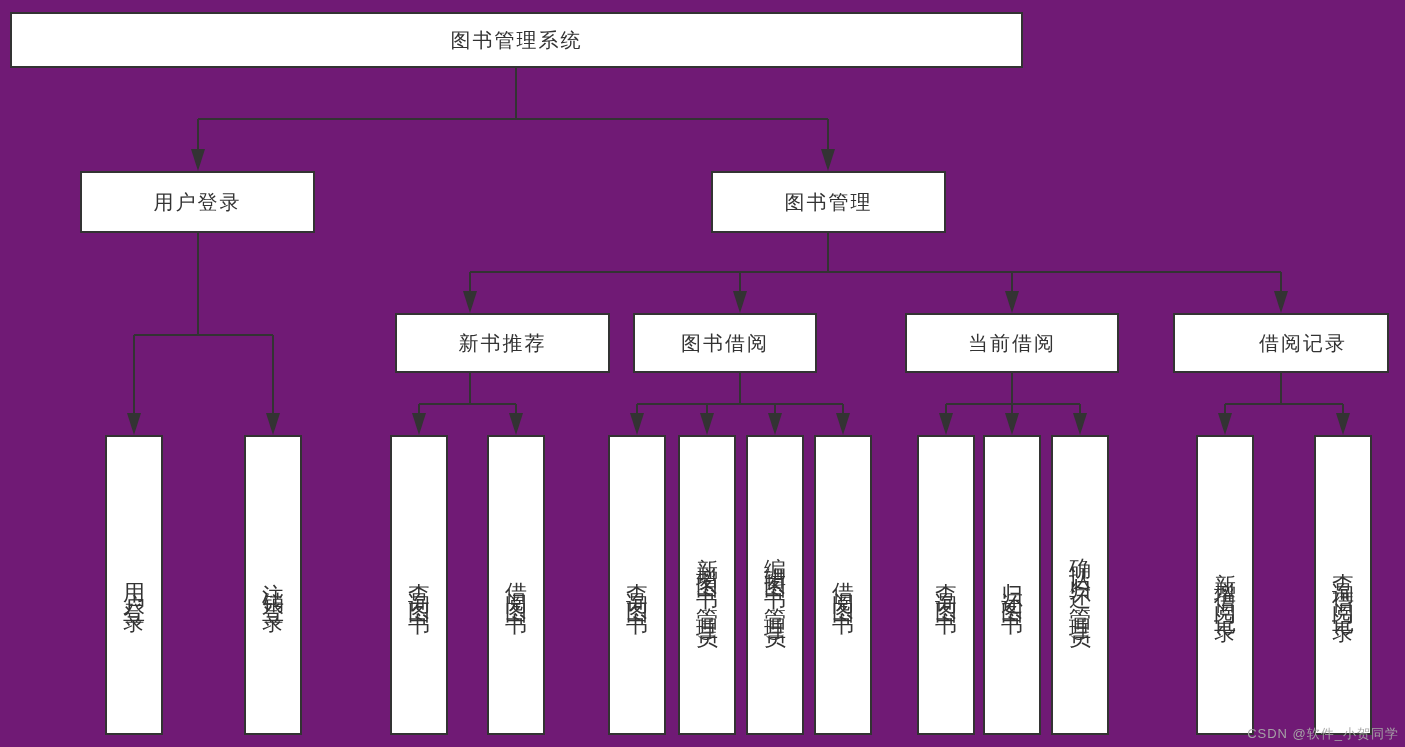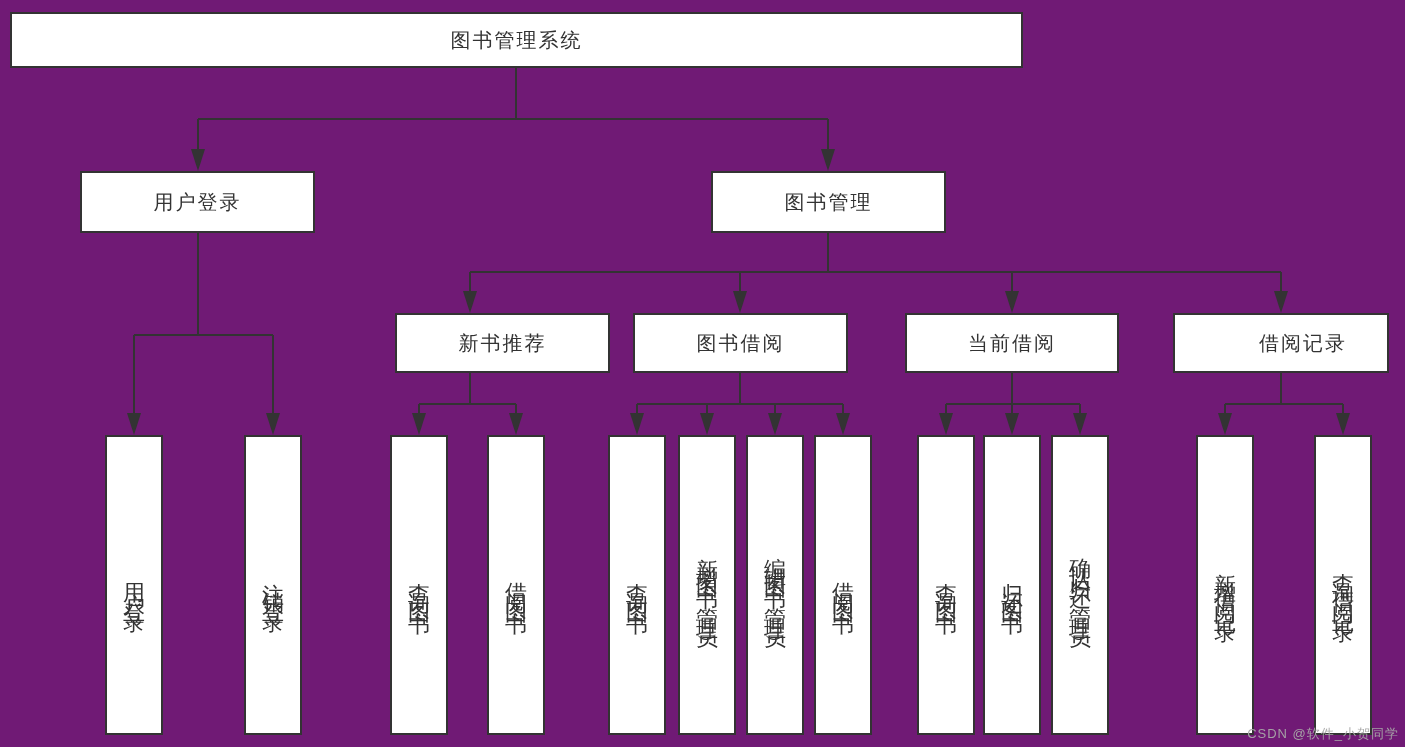--- a/index.html
+++ b/index.html
@@ -12,21 +12,21 @@
     border:2px solid #333333; background:#ffffff; color:#333333;
     display:flex; align-items:center; justify-content:center;
   }
   .hbox { font-size:20px; letter-spacing:2px; }
   .root { left:10px;  top:12px;  width:1013px; height:56px; }
   .l2   { top:171px;  width:235px; height:62px; }
   .l2.a { left:80px; }
   .l2.b { left:711px;font-family:Liberation Serif, serif; }
   .l3   { top:313px;  height:60px; }
   .l3.a { left:363px;  width:215px;margin-left:32px; }
-  .l3.b { left:633px;  width:215px; }
+  .l3.b { left:633px;  width:184px; }
   .l3.c { left:905px;  width:214px; }
   .l3.d { left:1173px; width:216px;padding-left:44px; }
   .leaf { top:435px; width:58px; height:300px; }
   .vtext {
     writing-mode:vertical-rl; 
     font-size:22px; letter-spacing:10px; line-height:1; white-space:nowrap;
   }
   svg.connectors { position:absolute; left:0; top:0; width:1405px; height:747px; }
   .watermark {
     position:absolute; right:6px; bottom:4px; z-index:5;

